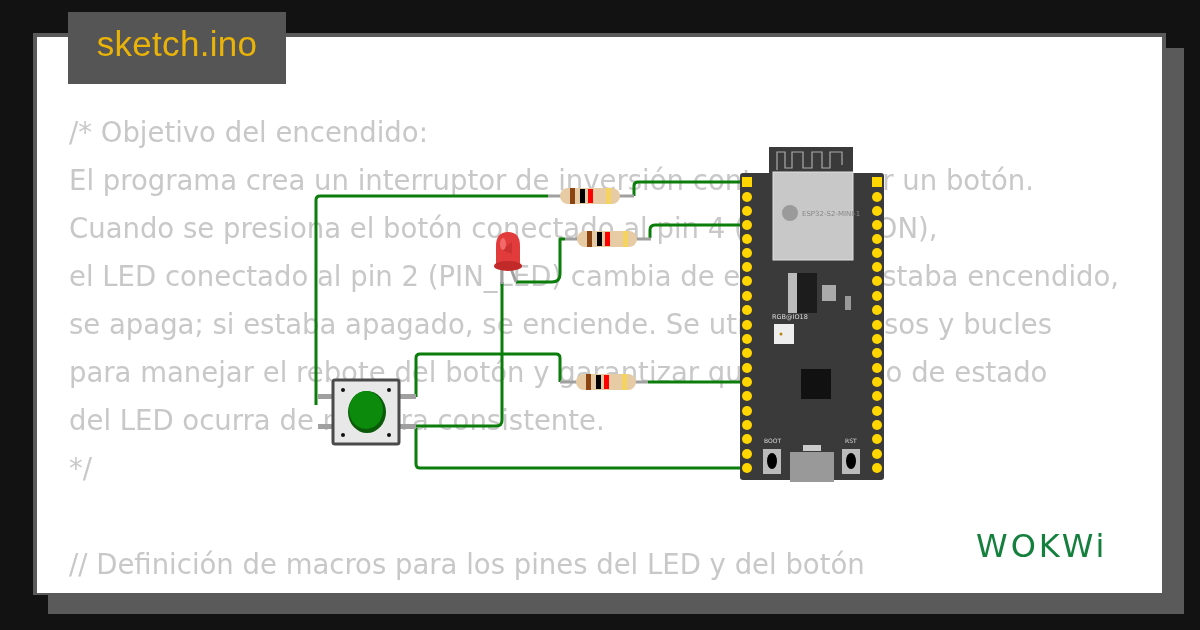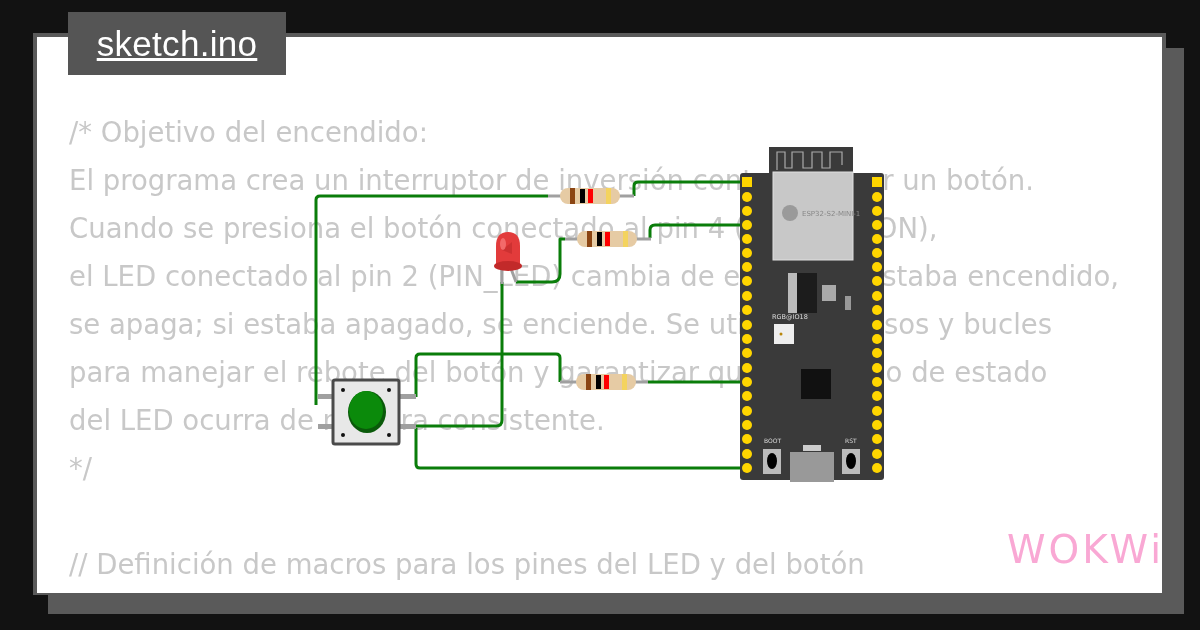--- a/index.html
+++ b/index.html
@@ -1,23 +1,23 @@
 <!DOCTYPE html>
 <html><head>
 <meta charset="utf-8">
 <style>
   html, body { margin:0; padding:0; }
   body { width:1200px; height:630px; background:#121212; position:relative; overflow:hidden; font-family:"DejaVu Sans", sans-serif; }
   .shadow { position:absolute; left:48px; top:48px; width:1136px; height:566px; background:#5a5a5a; }
   .card { position:absolute; left:33px; top:33px; width:1133px; height:562px; background:#5a5a5a; }
   .card-inner { position:absolute; left:4px; top:4px; width:1125px; height:556px; background:#ffffff; overflow:hidden; }
-  .title-tab { position:absolute; left:68px; top:12px; width:218px; height:63px; background:#555555; color:#ffffff; font-size:35px; line-height:63px; text-align:center; font-family:"Liberation Sans", sans-serif; letter-spacing:0.3px;text-decoration:underline; }
+  .title-tab { position:absolute; left:68px; top:12px; width:218px; height:72px; background:#555555; color:#eab308; font-size:35px; line-height:63px; text-align:center; font-family:"Liberation Sans", sans-serif; letter-spacing:0.3px; }
   .code { position:absolute; left:32px; top:71px; margin:0; font-family:"DejaVu Sans", sans-serif; font-size:27.5px; line-height:48px; color:#c8c8c8; white-space:pre; }
   .circuit { position:absolute; left:0; top:0; }
-  .logo { position:absolute; left:1007px; top:527px; font-family:"DejaVu Sans", sans-serif; font-size:39px; font-weight:normal; color:#f9a8d4; letter-spacing:3px; }
+  .logo { position:absolute; left:976px; top:527px; font-family:"DejaVu Sans", sans-serif; font-size:32px; font-weight:normal; color:#15803d; letter-spacing:3px; }
 </style>
 </head>
 <body>
 
 <div class="shadow"></div>
 <div class="card">
   <div class="card-inner">
     <pre class="code"><span>/* Objetivo del encendido:</span>
 <span>El programa crea un interruptor de inversión controlado por un botón.</span>
 <span>Cuando se presiona el botón conectado al pin 4 (PIN_BUTTON),</span>

